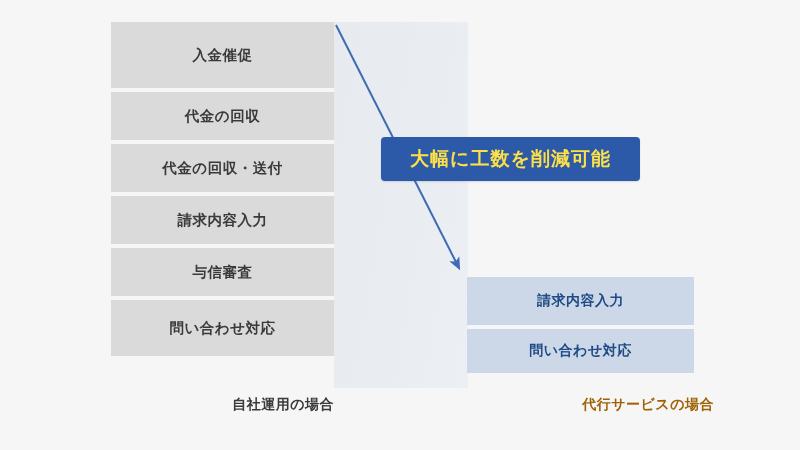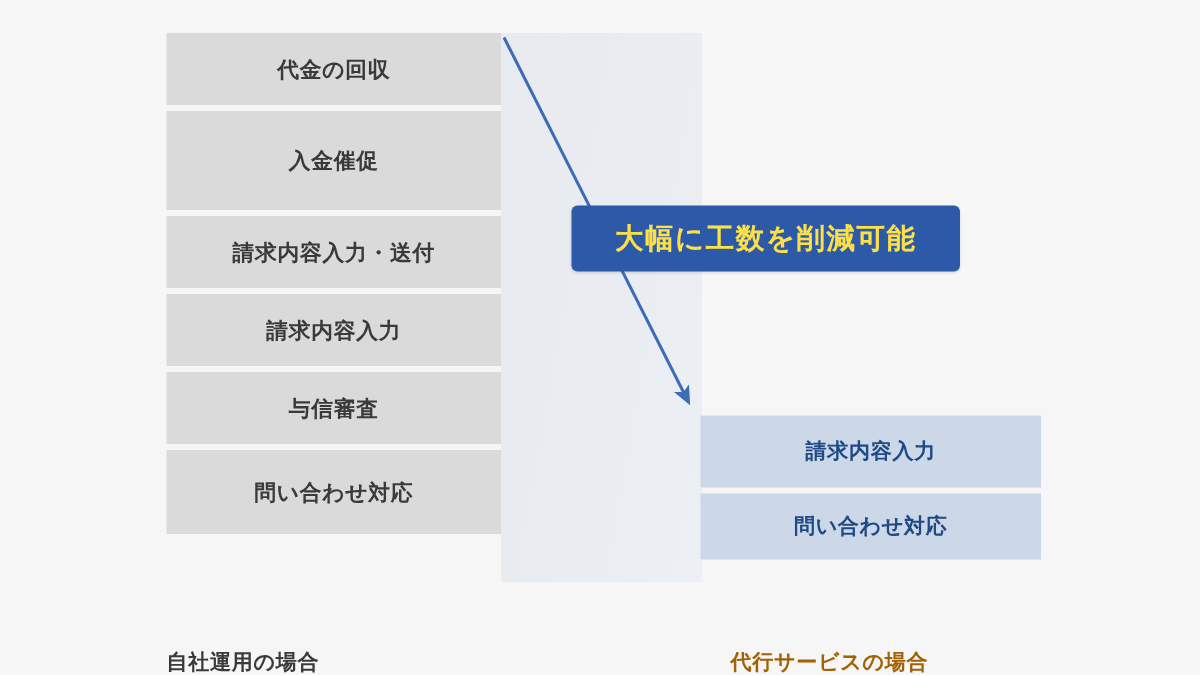--- a/index.html
+++ b/index.html
@@ -58,25 +58,24 @@
 
   .block.blue {
     background: #ccd8e8;
     color: #1f4a86;
     font-size: 14px;
   }
 
   
   .caption {
     position: absolute;
-    text-align: left;
+    text-align: right;
     font-weight: bold;
     font-size: 14px;
     letter-spacing: 0.5px;
-    margin-top: 37px;
   }
   #caption-left {
     left: 111px;
     top: 396px;
     width: 223px;
     color: #3a3a3a;
   }
   #caption-right {
     left: 487px;
     top: 396px;
@@ -122,28 +121,28 @@
   <svg id="arrow-layer" viewBox="0 0 800 450" xmlns="http://www.w3.org/2000/svg">
     <defs>
       <marker id="arrowhead" markerWidth="7" markerHeight="7" refX="5.2" refY="3.2" orient="auto">
         <path d="M0,0.4 L6.4,3.2 L0,6 L1.5,3.2 Z" fill="#3d6cb5"></path>
       </marker>
     </defs>
     <line x1="336" y1="25" x2="459" y2="268" stroke="#3d6cb5" stroke-width="2" marker-end="url(#arrowhead)"></line>
   </svg>
 
   <div class="column" id="col-left">
-    <div class="block gray" style="height:48px">
-      <span>代金の回収</span>
-    </div>
     <div class="block gray" style="height:66px">
       <span>入金催促</span>
     </div>
     <div class="block gray" style="height:48px">
-      <span>請求内容入力・送付</span>
+      <span>代金の回収</span>
+    </div>
+    <div class="block gray" style="height:48px">
+      <span>代金の回収・送付</span>
     </div>
     <div class="block gray" style="height:48px">
       <span>請求内容入力</span>
     </div>
     <div class="block gray" style="height:48px">
       <span>与信審査</span>
     </div>
     <div class="block gray" style="height:56px">
       <span>問い合わせ対応</span>
     </div>

